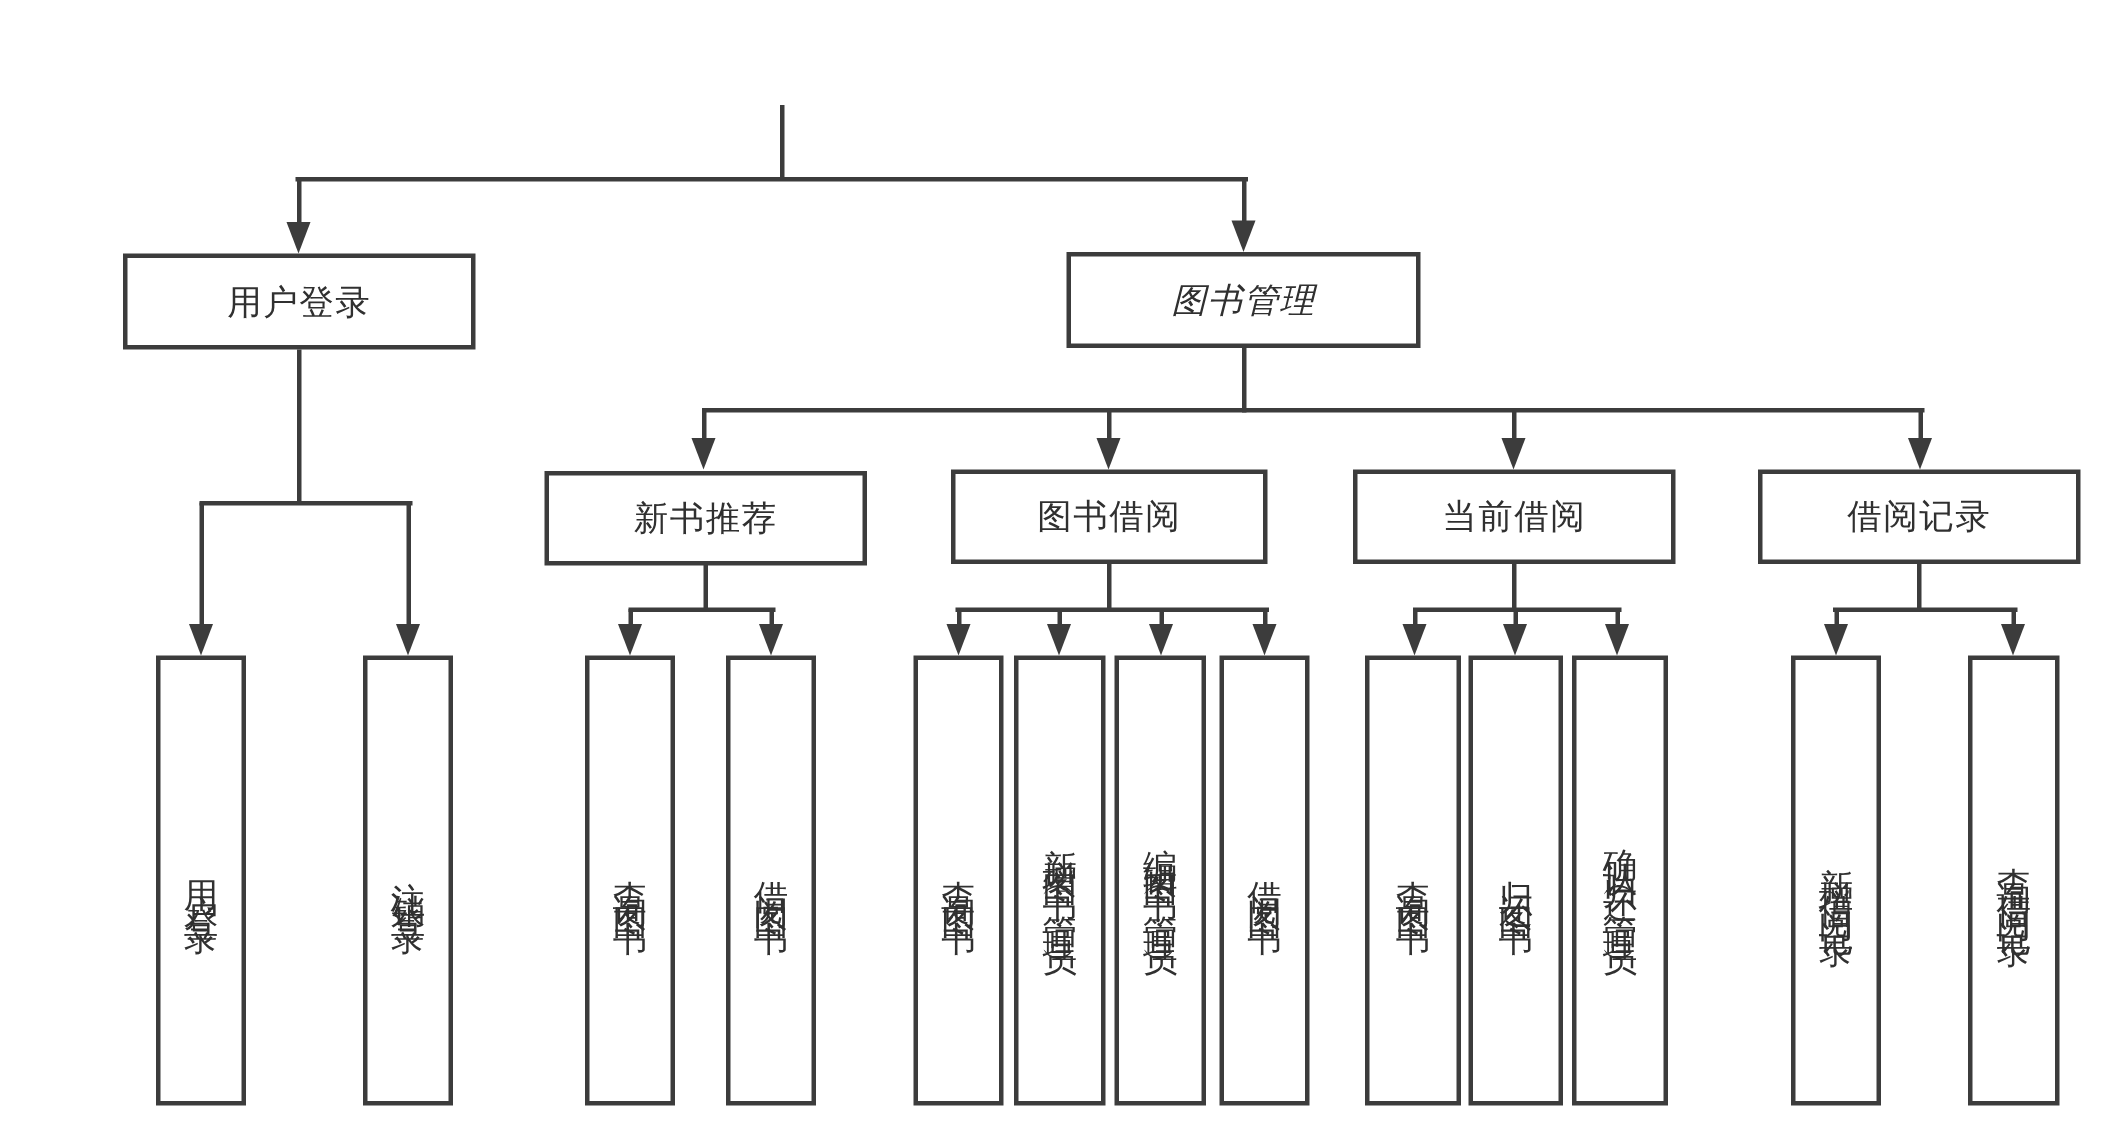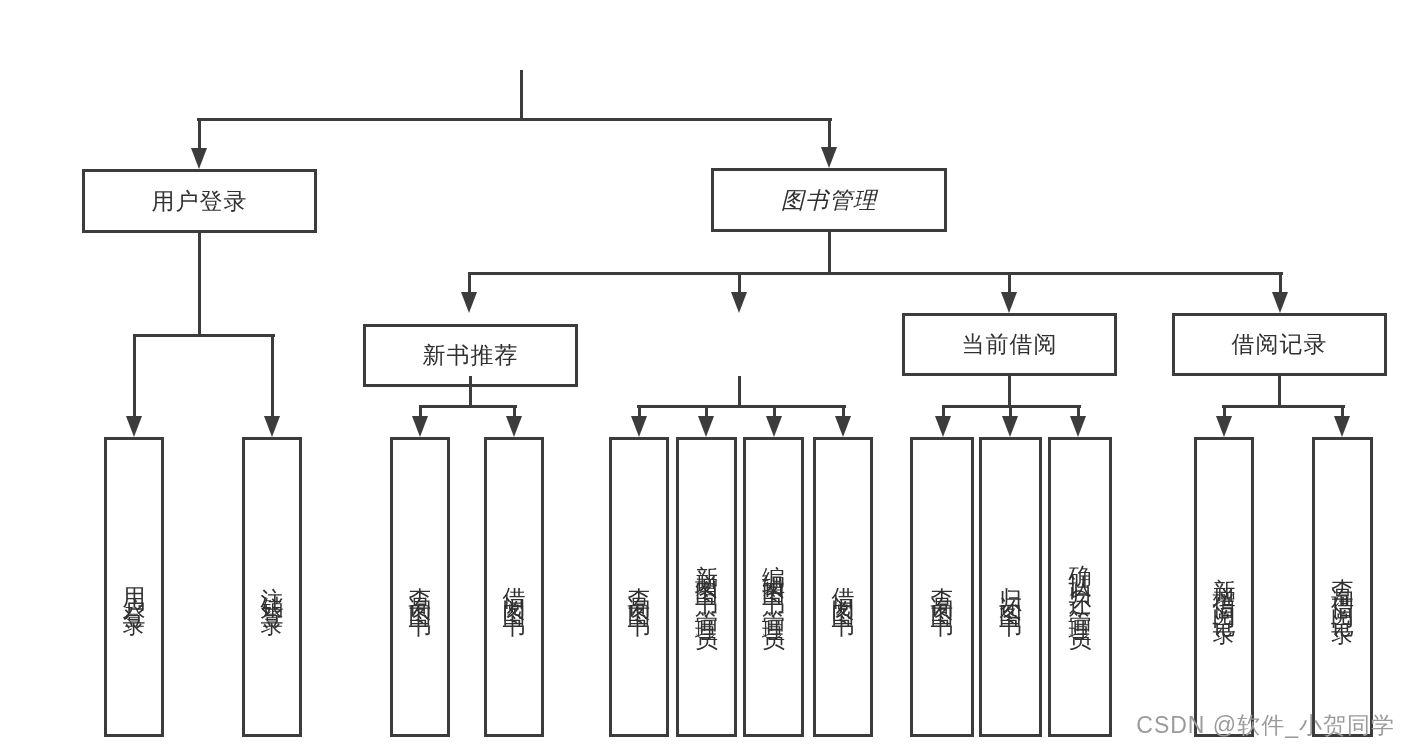--- a/index.html
+++ b/index.html
@@ -63,22 +63,25 @@
 <div class="canvas">
 
 
   <div class="node" style="left:82px;top:169px;width:235px;height:64px;">
     <span>用户登录</span>
   </div>
   <div class="node" style="left:711px;top:168px;width:236px;height:64px;font-style:italic;">
     <span>图书管理</span>
   </div>
 
-  <div class="node" style="left:363px;top:324px;width:215px;height:63px;">
+  <div class="node" style="left:363px;top:314px;width:215px;height:63px;">
     <span>新书推荐</span>
+  </div>
+  <div class="node" style="left:634px;top:313px;width:211px;height:63px;">
+    <span>图书借阅</span>
   </div>
   <div class="node" style="left:902px;top:313px;width:215px;height:63px;">
     <span>当前借阅</span>
   </div>
   <div class="node" style="left:1172px;top:313px;width:215px;height:63px;">
     <span>借阅记录</span>
   </div>
 
   <div class="node leaf" style="left:104px;top:437px;width:60px;height:300px;">
     <span>用户登录</span>
@@ -117,21 +120,20 @@
     <span>确认归还（管理员）</span>
   </div>
 
   <div class="node leaf" style="left:1194px;top:437px;width:60px;height:300px;">
     <span>新增借阅记录</span>
   </div>
   <div class="node leaf" style="left:1312px;top:437px;width:61px;height:300px;">
     <span>查询借阅记录</span>
   </div>
 
-  <div class="watermark">CSDN @软件_小贺同学</div>
 <div class="vline" style="left: 519.5px; top: 70px; height: 50px;"></div>
     <div class="vline" style="left: 197.5px; top: 119px; height: 34px;"></div>
     <div class="vline" style="left: 827.5px; top: 119px; height: 34px;"></div>
     <div class="vline" style="left: 197.5px; top: 233px; height: 103px;"></div>
     <div class="vline" style="left: 132.5px; top: 335px; height: 85px;"></div>
     <div class="vline" style="left: 270.5px; top: 335px; height: 85px;"></div>
     <div class="vline" style="left: 827.5px; top: 232px; height: 43px;"></div>
     <div class="vline" style="left: 467.5px; top: 273px; height: 24px;"></div>
     <div class="vline" style="left: 737.5px; top: 273px; height: 24px;"></div>
     <div class="vline" style="left: 1007.5px; top: 273px; height: 24px;"></div>

